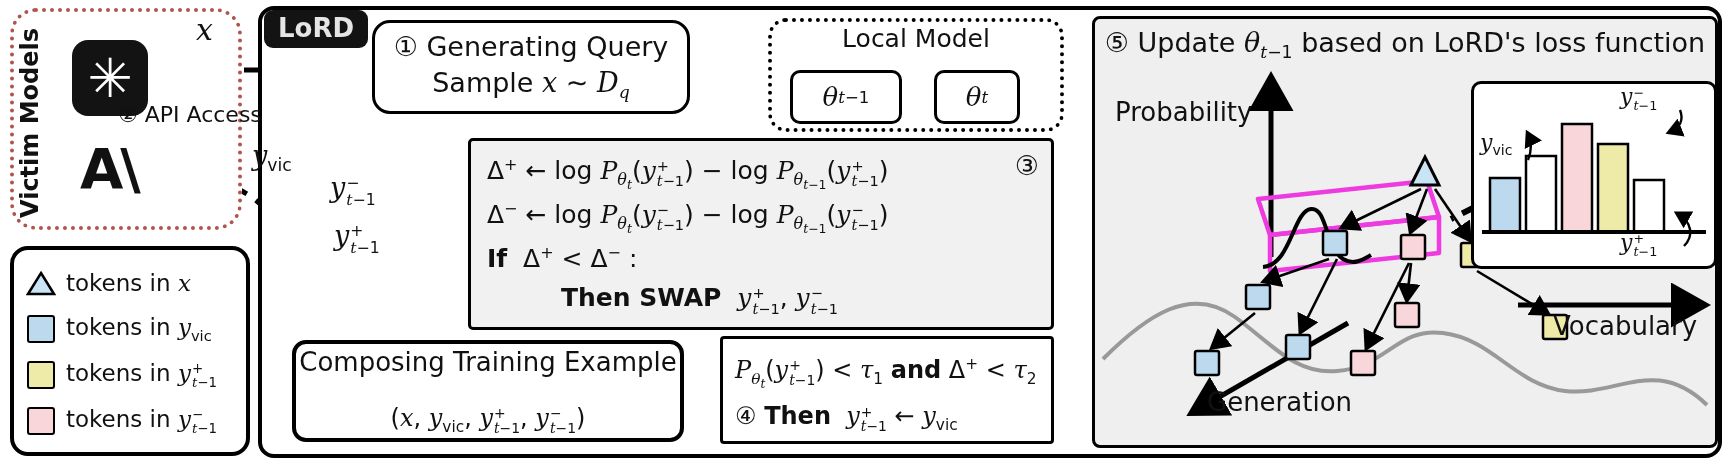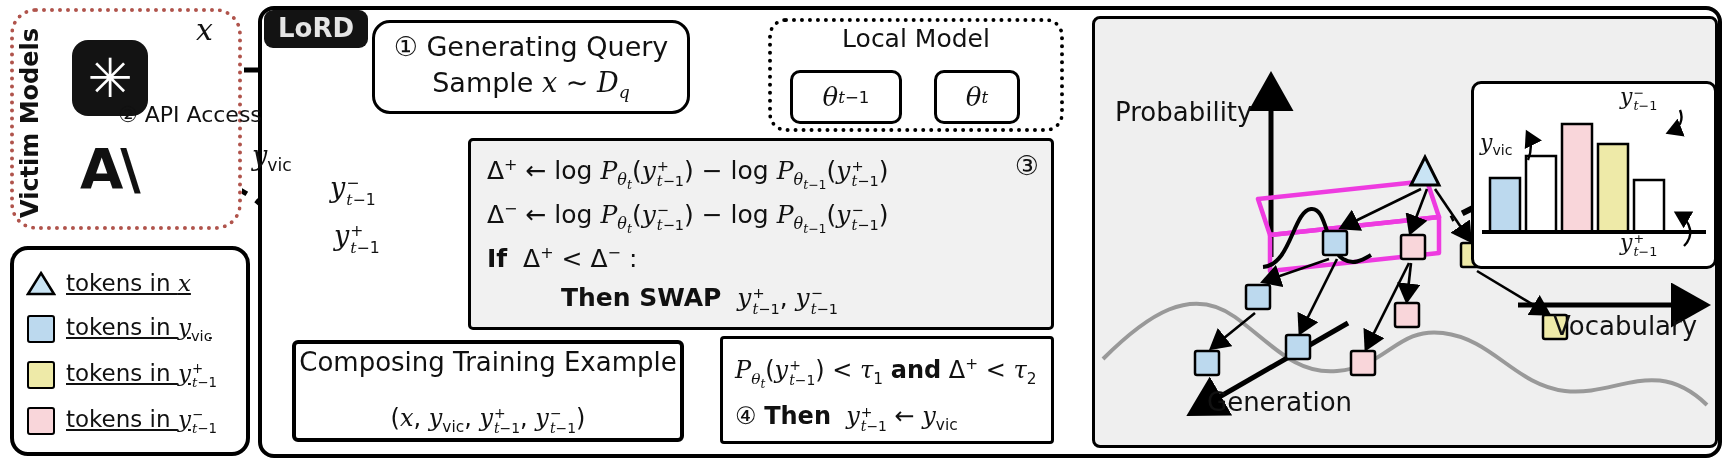--- a/index.html
+++ b/index.html
@@ -10,38 +10,38 @@
   sub sub{font-size:78%;}
   .ss{display:inline-block;vertical-align:-0.5em;line-height:1.05;font-size:58%;text-align:left;margin-left:1px;font-style:normal;}
   .ss>span{display:block;}
   
   .victim-box{left:10px;top:8px;width:232px;height:222px;border:4px dotted #b0544c;border-radius:26px;background:#fff;z-index:2;}
   .victim-title{position:absolute;left:2px;top:8px;height:206px;writing-mode:vertical-rl;transform:rotate(180deg);font-size:24px;font-weight:600;display:flex;align-items:center;justify-content:center;}
   .openai-logo{position:absolute;left:58px;top:28px;width:76px;height:76px;background:#131313;border-radius:16px;color:#fff;font-size:54px;display:flex;align-items:center;justify-content:center;}
   .anthropic-logo{position:absolute;left:66px;top:124px;font-size:56px;font-weight:700;letter-spacing:-3px;}
   .x-label{left:196px;top:12px;font-size:30px;z-index:4;}
   .api-label{left:118px;top:102px;font-size:22px;white-space:nowrap;z-index:4;}
-  .legend-box{left:10px;top:246px;width:240px;height:210px;border:4px solid #000;border-radius:18px;background:#fff;z-index:2;padding:10px 12px;text-decoration:underline;}
+  .legend-box{left:10px;top:246px;width:240px;height:210px;border:4px solid #000;border-radius:18px;background:#fff;z-index:2;padding:10px 12px;}
   .legend-row{display:flex;align-items:center;height:46px;}
   .legend-icon{width:30px;display:flex;justify-content:center;margin-right:10px;}
   .sq{width:24px;height:24px;border:2.5px solid #000;border-radius:3px;}
   .legend-label{font-size:23px;white-space:nowrap;}
   
   .main-box{left:258px;top:6px;width:1464px;height:452px;border:4px solid #000;border-radius:16px;background:#fff;z-index:1;}
   .lord-tag{left:264px;top:10px;background:#131313;color:#e5e5e5;padding:3px 14px 5px;border-radius:9px;font-size:26px;font-weight:700;z-index:4;}
   .step1-box{left:372px;top:20px;width:318px;height:94px;border:3.5px solid #000;border-radius:18px;background:#fff;z-index:3;display:flex;flex-direction:column;align-items:center;justify-content:center;font-size:27px;line-height:1.35;}
   .local-box{left:768px;top:18px;width:296px;height:114px;border:4.5px dotted #000;border-radius:18px;background:#fff;z-index:3;}
   .local-title{position:absolute;top:2px;width:100%;text-align:center;font-size:25px;}
   .theta-box{position:absolute;border:3.5px solid #000;border-radius:10px;background:#fff;display:flex;align-items:center;justify-content:center;font-size:26px;}
   .theta-prev{left:18px;top:48px;width:106px;height:48px;}
   .theta-t{left:162px;top:48px;width:80px;height:48px;}
   .step3-box{left:468px;top:138px;width:586px;height:192px;border:3px solid #000;border-radius:5px;background:#f1f1f1;z-index:3;padding:10px 16px;font-size:25px;line-height:1.58;}
   .step3-badge{position:absolute;right:12px;top:4px;font-size:27px;}
   .then-line{padding-left:74px;}
-  .composing-box{left:292px;top:340px;width:392px;height:102px;border:4px solid #000;border-radius:6px;background:#fff;z-index:3;display:flex;flex-direction:column;align-items:center;justify-content:center;font-size:26px;line-height:1.4;gap:21px;}
+  .composing-box{left:292px;top:340px;width:392px;height:102px;border:4px solid #000;border-radius:14px;background:#fff;z-index:3;display:flex;flex-direction:column;align-items:center;justify-content:center;font-size:26px;line-height:1.4;gap:21px;}
   .composing-box .math-line{font-size:24px;}
   .step4-box{left:720px;top:336px;width:334px;height:108px;border:3px solid #000;border-radius:4px;background:#fff;z-index:3;padding:10px 12px;font-size:24px;line-height:1.8;}
   
   .panel{left:1092px;top:16px;width:626px;height:432px;border:3.5px solid #000;border-radius:8px;background:#efefef;z-index:2;}
   .panel-title{position:absolute;top:8px;width:100%;text-align:center;font-size:27px;}
   .axis-label{position:absolute;font-size:26px;white-space:nowrap;}
   .prob-label{left:20px;top:78px;}
   .vocab-label{left:458px;top:292px;}
   .gen-label{left:112px;top:368px;}
   .inset{position:absolute;left:376px;top:62px;width:240px;height:182px;border:3.5px solid #000;border-radius:10px;background:#fff;}
@@ -161,20 +161,21 @@
     <div>Composing Training Example</div>
     <div class="math-line">(<i>x</i>, <i>y</i><sub>vic</sub>, <i>y</i><span class="ss"><span>+</span><span><i>t</i>−1</span></span>, <i>y</i><span class="ss"><span>−</span><span><i>t</i>−1</span></span>)</div>
   </div>
 
   <div class="abs step4-box">
     <div><i>P</i><sub><i>θ</i><sub><i>t</i></sub></sub>(<i>y</i><span class="ss"><span>+</span><span><i>t</i>−1</span></span>) &lt; <i>τ</i><sub>1</sub> <b>and</b> Δ<sup>+</sup> &lt; <i>τ</i><sub>2</sub></div>
     <div>④ <b>Then</b> &nbsp;<i>y</i><span class="ss"><span>+</span><span><i>t</i>−1</span></span> ← <i>y</i><sub>vic</sub></div>
   </div>
 
   <div class="abs panel">
+    <div class="panel-title">⑤ Update <i>θ</i><sub><i>t</i>−1</sub> based on LoRD's loss function</div>
 
     <svg class="panel-svg" width="626" height="432" viewBox="0 0 626 432">
       <defs>
         <marker id="ah" markerWidth="9" markerHeight="9" refX="6" refY="4.5" orient="auto">
           <path d="M0,0 L8,4.5 L0,9 Z" fill="#000"></path>
         </marker>
       </defs>
 
       <path d="M 8 340 C 52 296 96 266 140 298 C 176 324 200 356 242 352 C 292 348 302 308 348 314 C 398 320 420 366 470 372 C 522 378 560 336 612 386" stroke="#999" stroke-width="4" fill="none"></path>
 

